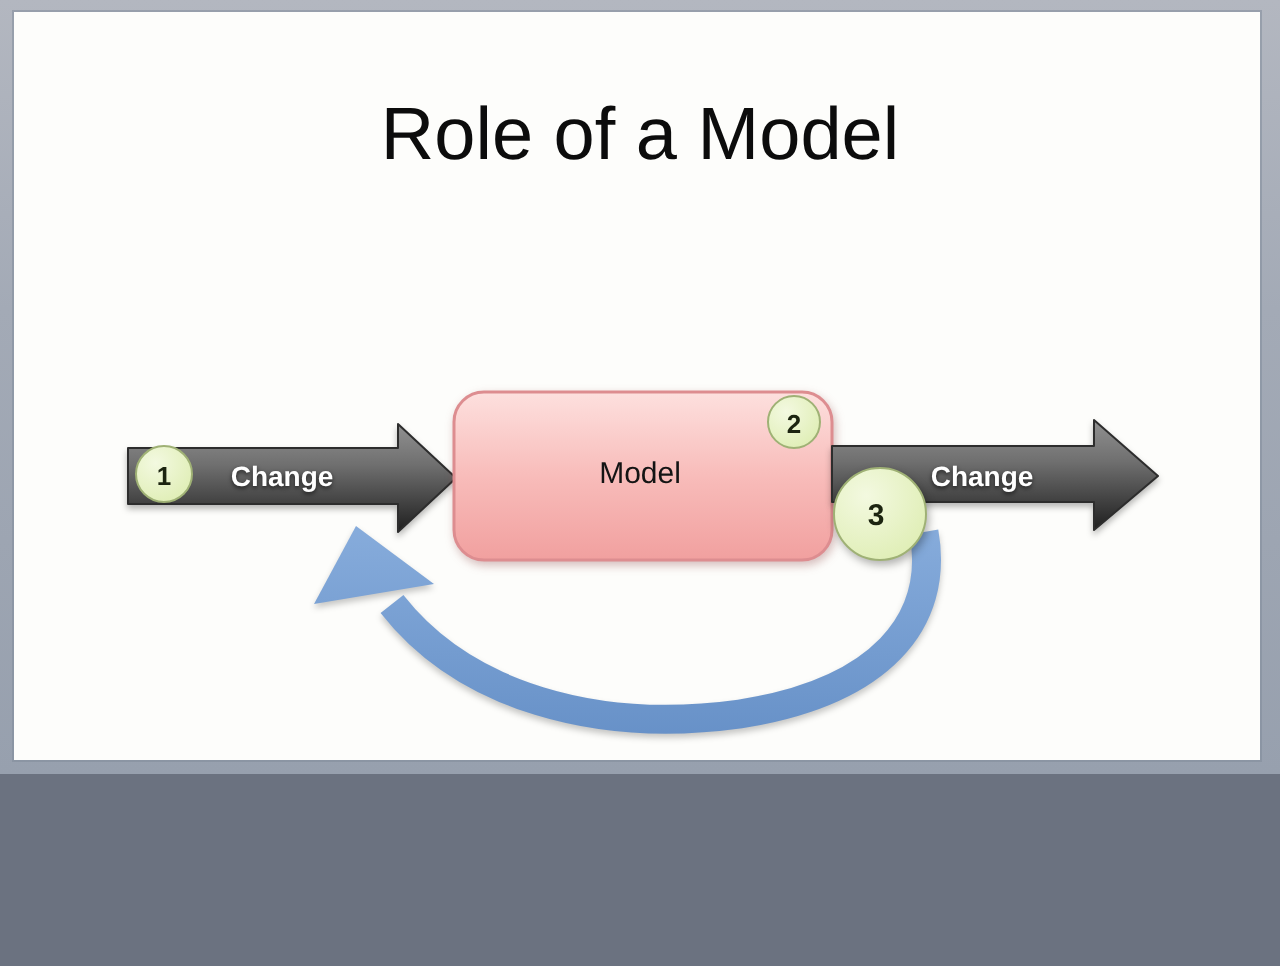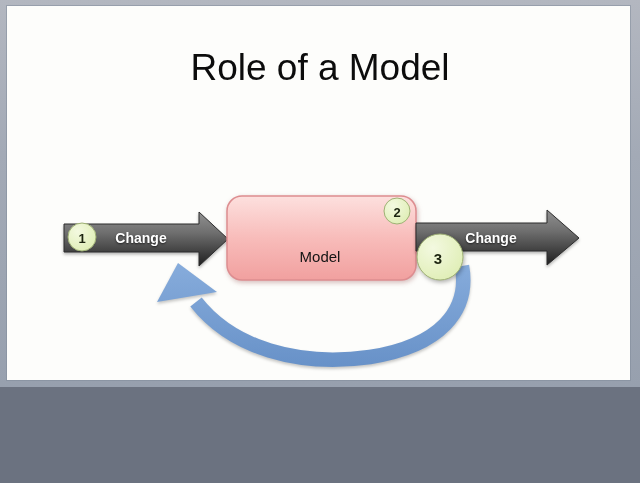--- a/index.html
+++ b/index.html
@@ -72,21 +72,21 @@
 
     <circle cx="82" cy="237" r="14" fill="url(#badgeGrad)" stroke="#9fb175" stroke-width="1"></circle>
     <circle cx="397" cy="211" r="13" fill="url(#badgeGrad)" stroke="#9fb175" stroke-width="1"></circle>
     <circle class="sh-badge" cx="440" cy="257" r="23" fill="url(#badgeGrad)" stroke="#9fb175" stroke-width="1"></circle>
   </svg>
 
   <div class="lbl title" style="left:320px;top:67px;">Role of a Model</div>
 
   <div class="lbl arrow-label" style="left:141px;top:238px;">Change</div>
 
-  <div class="lbl model-label" style="left:320px;top:256px;">Model</div>
+  <div class="lbl model-label" style="left:320px;top:237px;">Model</div>
 
   <div class="lbl arrow-label" style="left:491px;top:238px;">Change</div>
 
   <div class="lbl badge-num" style="left:82px;top:238px;">1</div>
 
   <div class="lbl badge-num" style="left:397px;top:212px;">2</div>
 
   <div class="lbl badge-num large" style="left:438px;top:258px;">3</div>
 
 

